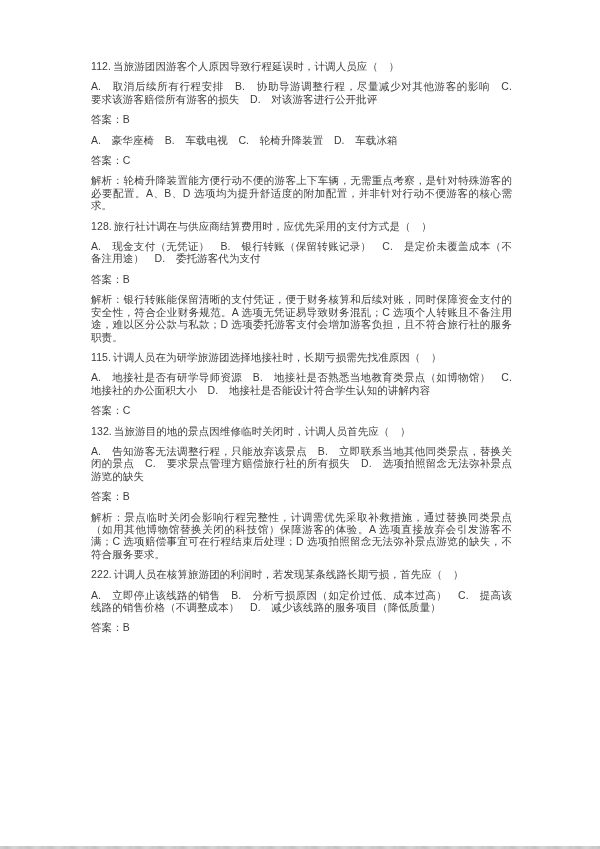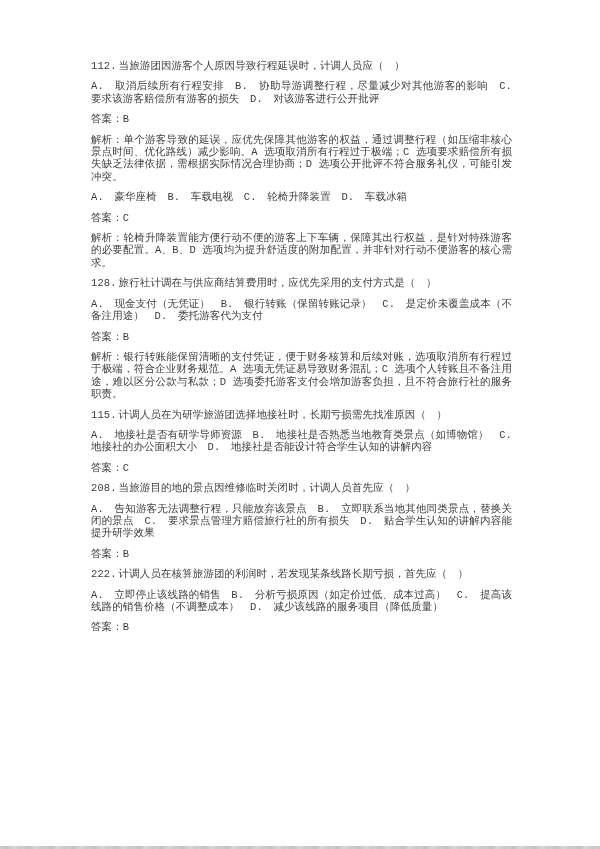--- a/index.html
+++ b/index.html
@@ -6,21 +6,21 @@
     margin: 0;
     padding: 0;
     background: #ffffff;
   }
   .sheet {
     position: relative;
     width: 600px;
     height: 849px;
     background: #ffffff;
     overflow: hidden;
-    font-family: Liberation Mono, monospace;
+    font-family: Liberation Sans, sans-serif;
   }
   .content {
     position: absolute;
     left: 91px;
     top: 60px;
     width: 421px;
     font-size: 10.5px;
     line-height: 12.4px;
     color: #3d3d3d;
     text-align: justify;
@@ -46,46 +46,46 @@
 </head>
 <body>
 
 <div class="sheet">
   <div class="content">
 
     <div>
       <p><span class="q-number">112.</span><span>当旅游团因游客个人原因导致行程延误时，计调人员应（　）</span></p>
       <p>A.　取消后续所有行程安排　B.　协助导游调整行程，尽量减少对其他游客的影响　C.　要求该游客赔偿所有游客的损失　D.　对该游客进行公开批评</p>
       <p><span>答案：</span><span>B</span></p>
-      <p><span>解析：</span><span>单个游客导致的延误，应优先保障其他游客的权益，通过调整行程（如压缩非核心景点时间、优化路线）减少影响。A 选项取消所有行程过于极端；C 选项要求赔偿所有损失缺乏法律依据，需根据实际情况合理协商；D 选项公开批评不符合服务礼仪，可能引发冲突。</span></p>
     </div>
 
     <div>
       <p>A.　豪华座椅　B.　车载电视　C.　轮椅升降装置　D.　车载冰箱</p>
       <p><span>答案：</span><span>C</span></p>
-      <p><span>解析：</span><span>轮椅升降装置能方便行动不便的游客上下车辆，保障其出行权益，是针对特殊游客的必要配置。A、B、D 选项均为提升舒适度的附加配置，并非针对行动不便游客的核心需求。</span></p>
+      <p><span>解析：</span><span>轮椅升降装置能方便行动不便的游客上下车辆，无需重点考察，是针对特殊游客的必要配置。A、B、D 选项均为提升舒适度的附加配置，并非针对行动不便游客的核心需求。</span></p>
     </div>
 
     <div>
       <p><span class="q-number">128.</span><span>旅行社计调在与供应商结算费用时，应优先采用的支付方式是（　）</span></p>
       <p>A.　现金支付（无凭证）　B.　银行转账（保留转账记录）　C.　是定价未覆盖成本（不备注用途）　D.　委托游客代为支付</p>
       <p><span>答案：</span><span>B</span></p>
-      <p><span>解析：</span><span>银行转账能保留清晰的支付凭证，便于财务核算和后续对账，选项取消所有行程过于极端，符合企业财务规范。A 选项无凭证易导致财务混乱；C 选项个人转账且不备注用途，难以区分公款与私款；D 选项委托游客支付会增加游客负担，且不符合旅行社的服务职责。</span></p>
+      <p><span>解析：</span><span>银行转账能保留清晰的支付凭证，便于财务核算和后续对账，同时保障资金支付的安全性，符合企业财务规范。A 选项无凭证易导致财务混乱；C 选项个人转账且不备注用途，难以区分公款与私款；D 选项委托游客支付会增加游客负担，且不符合旅行社的服务职责。</span></p>
     </div>
 
     <div>
       <p><span class="q-number">115.</span><span>计调人员在为研学旅游团选择地接社时，长期亏损需先找准原因（　）</span></p>
       <p>A.　地接社是否有研学导师资源　B.　地接社是否熟悉当地教育类景点（如博物馆）　C.　地接社的办公面积大小　D.　地接社是否能设计符合学生认知的讲解内容</p>
       <p><span>答案：</span><span>C</span></p>
     </div>
 
     <div>
-      <p><span class="q-number">208.</span><span>当旅游目的地的景点因维修临时关闭时，计调人员首先应（　）</span></p>
-      <p>A.　告知游客无法调整行程，只能放弃该景点　B.　立即联系当地其他同类景点，替换关闭的景点　C.　要求景点管理方赔偿旅行社的所有损失　D.　贴合学生认知的讲解内容能提升研学效果</p>
+      <p><span class="q-number">132.</span><span>当旅游目的地的景点因维修临时关闭时，计调人员首先应（　）</span></p>
+      <p>A.　告知游客无法调整行程，只能放弃该景点　B.　立即联系当地其他同类景点，替换关闭的景点　C.　要求景点管理方赔偿旅行社的所有损失　D.　选项拍照留念无法弥补景点游览的缺失</p>
       <p><span>答案：</span><span>B</span></p>
+      <p><span>解析：</span><span>景点临时关闭会影响行程完整性，计调需优先采取补救措施，通过替换同类景点（如用其他博物馆替换关闭的科技馆）保障游客的体验。A 选项直接放弃会引发游客不满；C 选项赔偿事宜可在行程结束后处理；D 选项拍照留念无法弥补景点游览的缺失，不符合服务要求。</span></p>
     </div>
 
     <div>
       <p><span class="q-number">222.</span><span>计调人员在核算旅游团的利润时，若发现某条线路长期亏损，首先应（　）</span></p>
       <p>A.　立即停止该线路的销售　B.　分析亏损原因（如定价过低、成本过高）　C.　提高该线路的销售价格（不调整成本）　D.　减少该线路的服务项目（降低质量）</p>
       <p><span>答案：</span><span>B</span></p>
     </div>
 
   </div>
   <div class="page-bottom-edge"></div>

